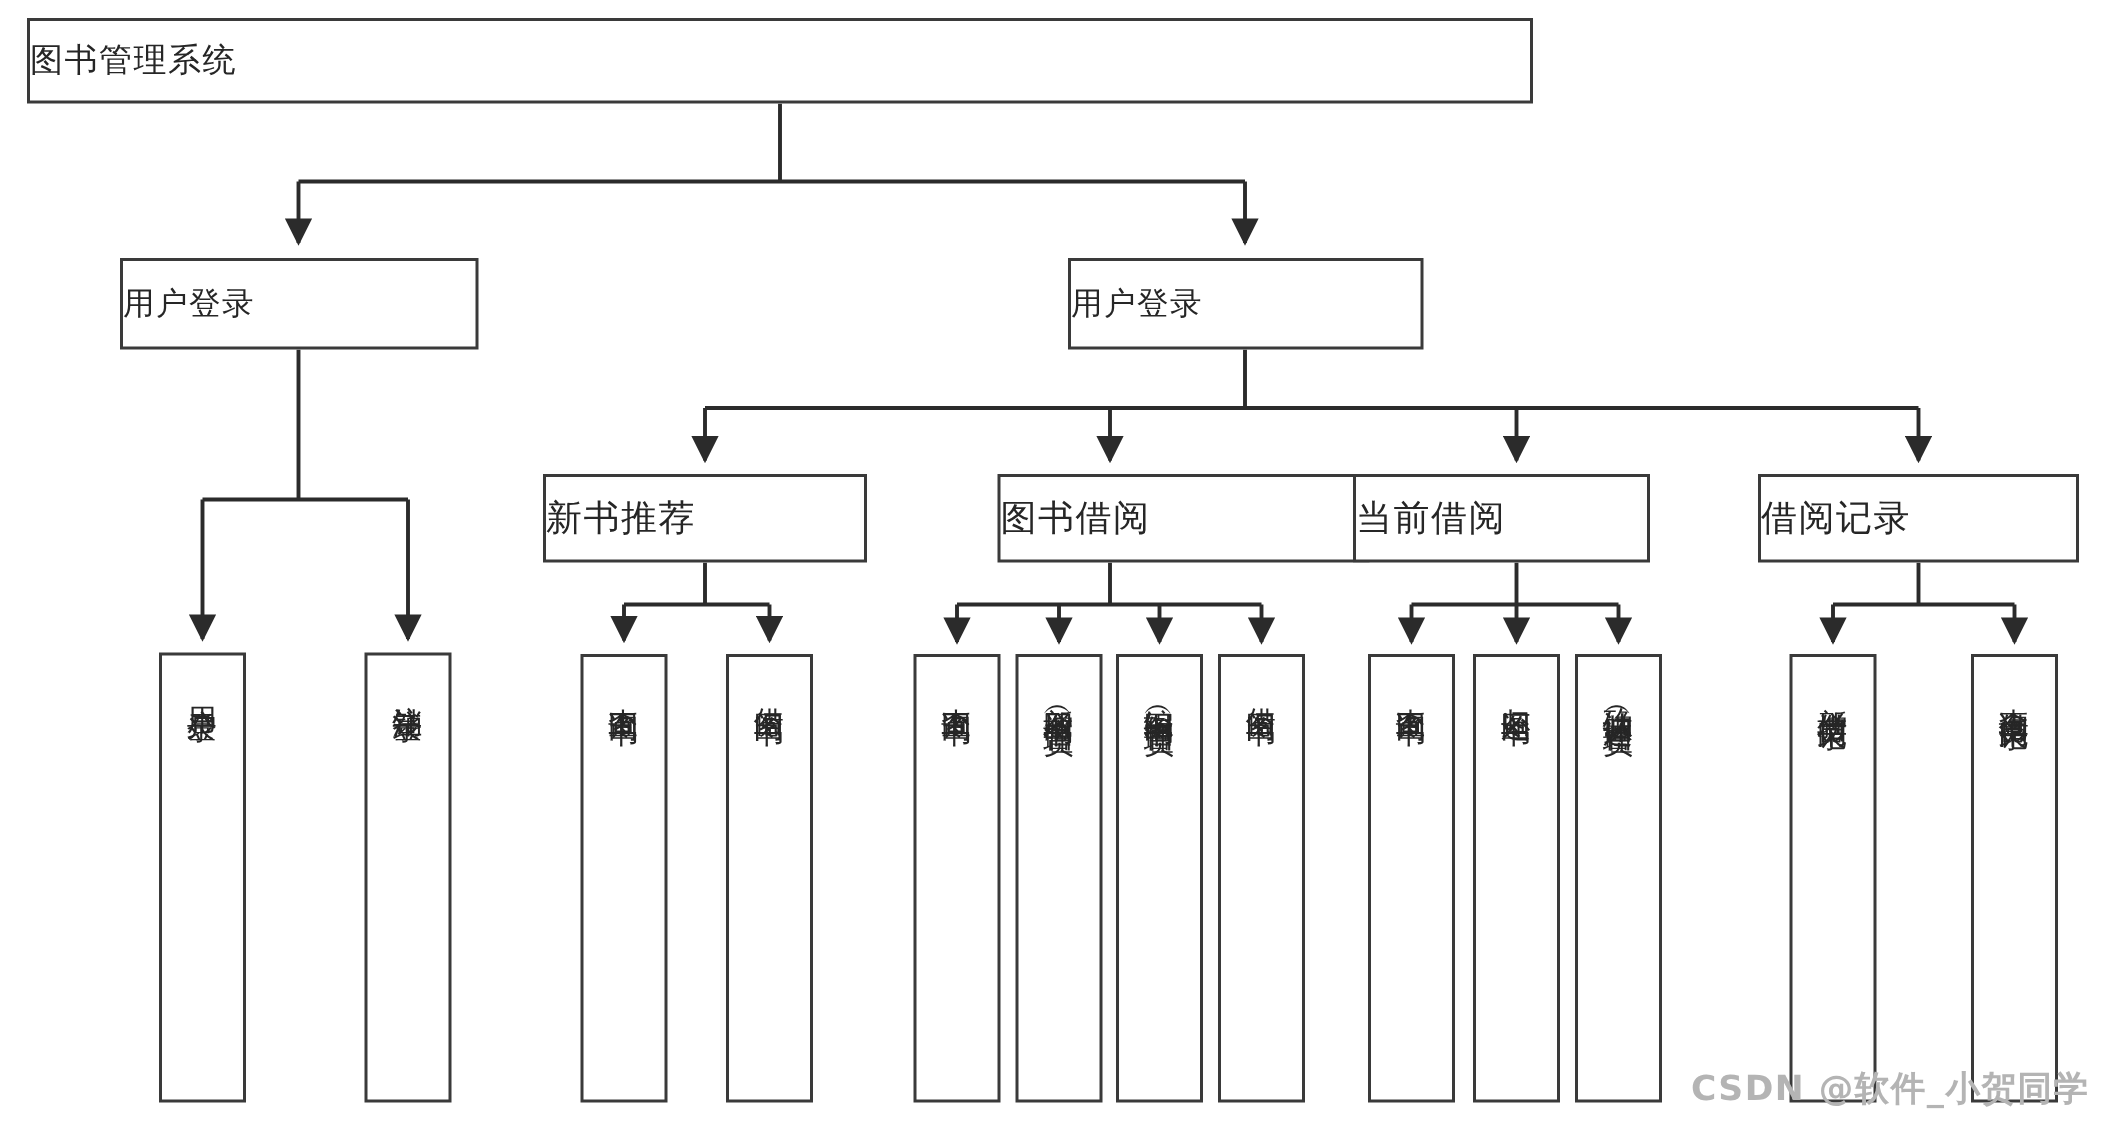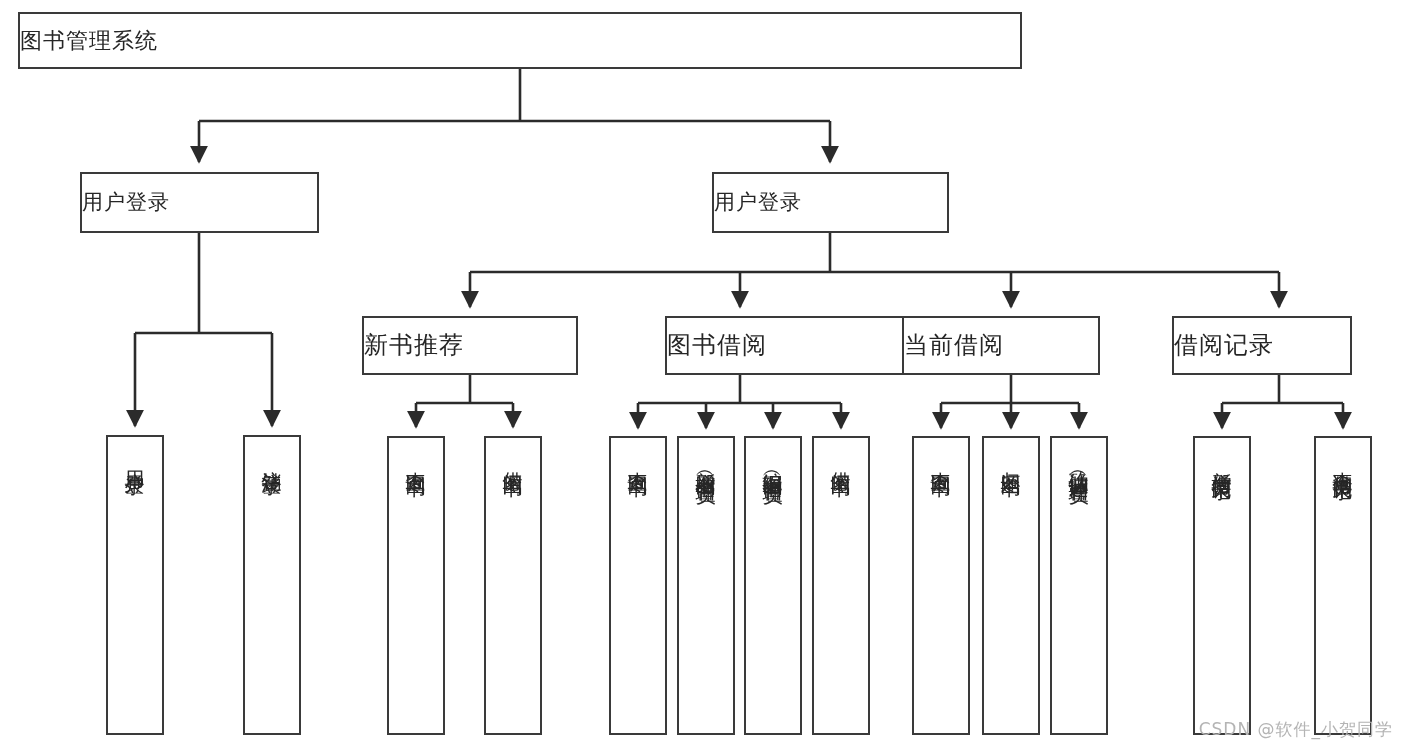--- a/index.html
+++ b/index.html
@@ -54,26 +54,27 @@
     font-size:20px;
     line-height:1.30;
     letter-spacing:2px;
     white-space:pre;
     text-align:left;
   }
   .watermark{
     position:absolute;
     right:12px;
     bottom:6px;
-    font-size:17px;
+    font-size:23px;
     color:#b4b4b4;
     letter-spacing:1px;
     z-index:5;
     white-space:nowrap;
     font-family:"DejaVu Sans","Liberation Sans",sans-serif;
+    font-weight:bold;
   }
 </style>
 </head>
 <body>
 
 <div id="canvas">
 
   <svg id="edges" viewBox="0 0 1405 747" xmlns="http://www.w3.org/2000/svg">
     <defs>
       <marker id="arrow" viewBox="0 0 10 10" refX="9" refY="5" markerWidth="7" markerHeight="7" orient="auto-start-reverse">
@@ -144,21 +145,21 @@
   </div>
 
   <div class="node level2" style="left:648px; top:316px; width:248px; height:59px;margin-left:17px;">
     <span class="label">图书借阅</span>
   </div>
 
   <div class="node level2" style="left:902px; top:316px; width:198px; height:59px;">
     <span class="label">当前借阅</span>
   </div>
 
-  <div class="node level2" style="left:1172px; top:316px; width:180px; height:59px;">
+  <div class="node level2" style="left:1172px; top:316px; width:214px; height:59px;">
     <span class="label">借阅记录</span>
   </div>
 
   <div class="node leaf" style="left:106px; top:435px; width:58px; height:300px;">
     <span class="label">用户登录</span>
   </div>
 
   <div class="node leaf" style="left:243px; top:435px; width:58px; height:300px;">
     <span class="label">注销登录</span>
   </div>

